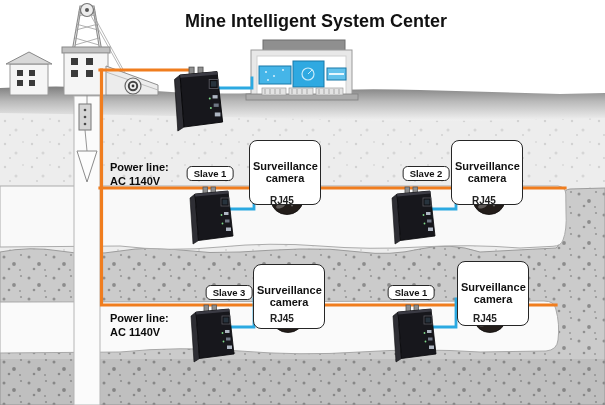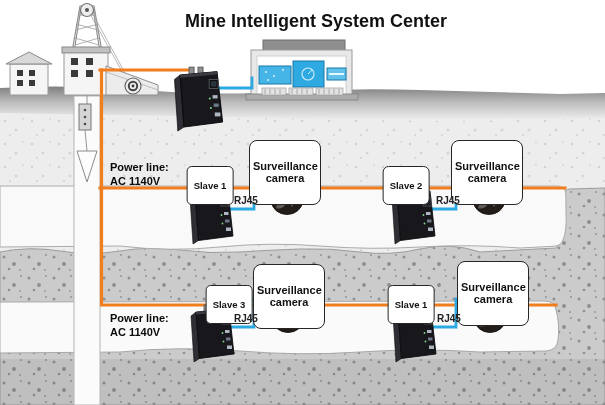--- a/index.html
+++ b/index.html
@@ -3,25 +3,25 @@
 <meta charset="utf-8">
 <style>
   html,body{margin:0;padding:0;background:#fff;}
   #stage{position:relative;width:605px;height:405px;overflow:hidden;background:#fdba74;
          font-family:"Liberation Sans",sans-serif;}
   #scene{position:absolute;left:0;top:0;}
   .title{position:absolute;left:316px;top:11px;transform:translateX(-50%);
          font:bold 18px/20px "Liberation Sans",sans-serif;color:#111;white-space:nowrap;}
   .lbl{position:absolute;background:#fff;border:1.4px solid #262626;border-radius:5px;
        color:#111;font:bold 9.5px/11px "Liberation Sans",sans-serif;
-       padding:13px 6px;white-space:nowrap;transform:translateX(-50%);}
+       padding:1px 6px;white-space:nowrap;transform:translateX(-50%);}
   .hosts{font-size:12.5px;line-height:15px;padding:2px 11px;border-radius:6px;}
   .surv{width:64px;white-space:normal;text-align:center;border-radius:8px;
         font-size:11px;line-height:11.5px;padding:20px 3px;transform:none;}
-  .rj45{position:absolute;color:#222;font:600 10px/11px "Liberation Sans",sans-serif;}
+  .rj45{position:absolute;color:#222;font:600 10px/11px "Liberation Sans",sans-serif;margin-left:36px;}
   .pwr{position:absolute;color:#0a0a0a;font:bold 11px/9.5px "Liberation Sans",sans-serif;}
   .pwr div{margin:4px 0 1px 0;}
 </style>
 </head>
 <body>
 
 <div id="stage">
 
 <svg id="scene" width="605" height="405" viewBox="0 0 605 405">
   <defs>
@@ -190,21 +190,21 @@
 <div class="pwr" style="left:110px;top:159px;">
   <div>Power line:</div>
   <div>AC 1140V</div>
 </div>
 <div class="pwr" style="left:110px;top:310px;">
   <div>Power line:</div>
   <div>AC 1140V</div>
 </div>
 
 <div class="lbl" style="left:210px;top:166px;">Slave 1</div>
-<div class="lbl" style="left:406px;top:166px;border-radius:6px;">Slave 2</div>
+<div class="lbl" style="left:426px;top:166px;">Slave 2</div>
 <div class="lbl" style="left:213px;top:285px;margin-left:16px;">Slave 3</div>
 <div class="lbl" style="left:411px;top:285px;">Slave 1</div>
 
 <div class="lbl surv" style="left:249px;top:140px;">Surveillance camera</div>
 <div class="lbl surv" style="left:451px;top:140px;">Surveillance camera</div>
 <div class="lbl surv" style="left:253px;top:264px;">Surveillance camera</div>
 <div class="lbl surv" style="left:457px;top:261px;">Surveillance camera</div>
 
 <div class="rj45" style="left:234px;top:195px;">RJ45</div>
 <div class="rj45" style="left:436px;top:195px;">RJ45</div>

